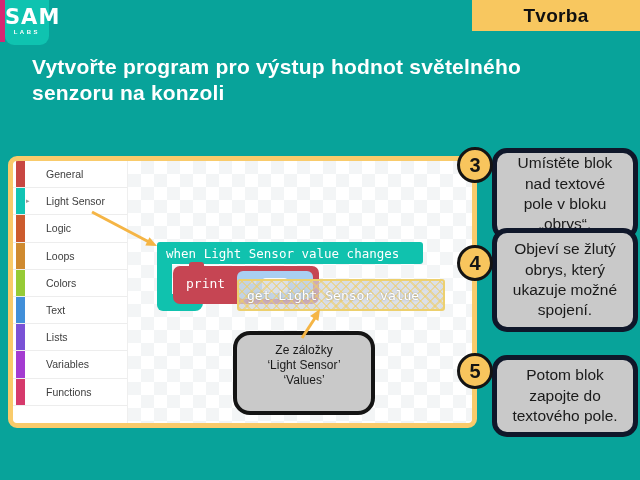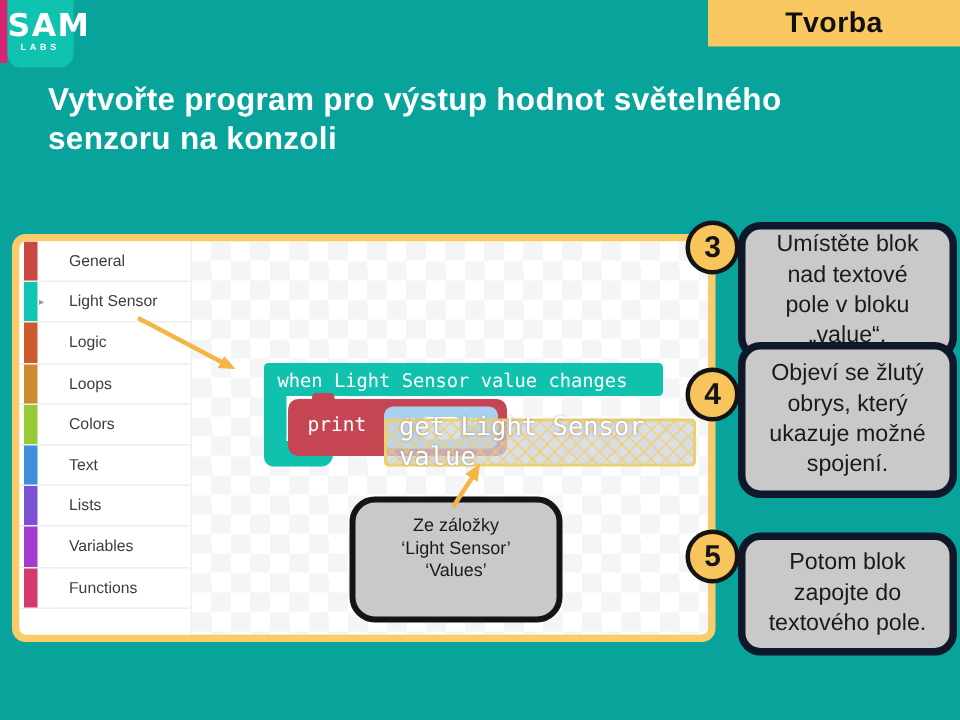--- a/index.html
+++ b/index.html
@@ -28,36 +28,36 @@
            display:flex;align-items:center;cursor:pointer;}
   .cat-bar{position:absolute;left:3px;top:0;width:9px;height:100%;}
   .cat-label{margin-left:33px;font-size:10.5px;color:#3d3d3d;white-space:nowrap;}
   .cat-caret{position:absolute;left:13px;top:9px;font-size:7px;color:#9a9a9a;}
 
   .workspace{position:absolute;left:115px;top:0;right:0;bottom:0;background-color:#fff;
              background-image:conic-gradient(#f3f5f6 0 90deg,transparent 90deg 180deg,#f3f5f6 180deg 270deg,transparent 270deg);
              background-size:26px 26px;border-radius:0 5px 5px 0;}
 
   
-  .blk{position:absolute;font-family:"DejaVu Sans Mono","Liberation Mono",monospace;color:#fff;margin-left:19px;}
+  .blk{position:absolute;font-family:"DejaVu Sans Mono","Liberation Mono",monospace;color:#fff;}
   .when-top{left:157px;top:242px;width:257px;height:22px;background:#10C2AE;border-radius:3px 3px 3px 0;
             display:flex;align-items:center;padding-left:9px;font-size:12.5px;z-index:2;}
   .when-spine{left:157px;top:260px;width:15px;height:43px;background:#10C2AE;z-index:2;}
   .when-foot{left:157px;top:294px;width:46px;height:17px;background:#10C2AE;border-radius:0 4px 8px 6px;z-index:2;}
   .print-blk{left:173px;top:266px;width:146px;height:38px;background:#C64553;border-radius:7px;z-index:3;}
   .print-tab{position:absolute;left:16px;top:-4px;width:15px;height:6px;background:#C64553;border-radius:3px 3px 0 0;}
   .print-label{position:absolute;left:13px;top:10px;font-size:13px;}
   .print-field{position:absolute;left:64px;top:5px;width:76px;height:28px;background:#A9CFF1;border-radius:6px;
                display:flex;align-items:center;justify-content:center;gap:4px;}
   .quote{color:#fff;font-weight:700;font-size:14px;font-family:"DejaVu Sans Mono",monospace;}
   .field-box{width:26px;height:15px;background:#fdfdfd;border-radius:4px;}
   .ghost{left:237px;top:279px;width:196px;height:28px;z-index:4;
          background:rgba(205,212,222,.72);
          border:2px solid #EDD06E;border-radius:3px;
-         display:flex;align-items:center;padding-left:8px;font-size:17px;
+         display:flex;align-items:center;padding-left:8px;font-size:13px;
          text-shadow:0 0 2px rgba(120,120,120,.7);}
   .ghost-hatch{position:absolute;inset:0;
       background-image:repeating-linear-gradient(45deg,rgba(240,205,100,.55) 0 1.5px,transparent 1.5px 7px),
                        repeating-linear-gradient(-45deg,rgba(240,205,100,.55) 0 1.5px,transparent 1.5px 7px);}
 
   
   .bubble{position:absolute;left:233px;top:331px;width:130px;background:#C9C9C9;border:4px solid #141414;
           border-radius:17px;padding:8px 2px 23px;z-index:5;text-align:center;
           font-size:12px;font-weight:500;color:#1a1a1a;line-height:1.25;}
 
@@ -164,21 +164,21 @@
     <polygon points="157,246 145.3,245.4 149.5,237.3" fill="#F5B545"></polygon>
     <path d="M302,338 L315,318" stroke="#F5B545" stroke-width="3" fill="none"></path>
     <polygon points="320,309 318.4,321.1 310.2,316.0" fill="#F5B545"></polygon>
   </svg>
 
   <div class="step-circle c3">3</div>
   <div class="step-box b3">
     <div>Umístěte blok</div>
     <div>nad textové</div>
     <div>pole v bloku</div>
-    <div>„value“.</div>
+    <div>„obrys“.</div>
   </div>
 
   <div class="step-circle c4">4</div>
   <div class="step-box b4">
     <div>Objeví se žlutý</div>
     <div>obrys, který</div>
     <div>ukazuje možné</div>
     <div>spojení.</div>
   </div>
 

